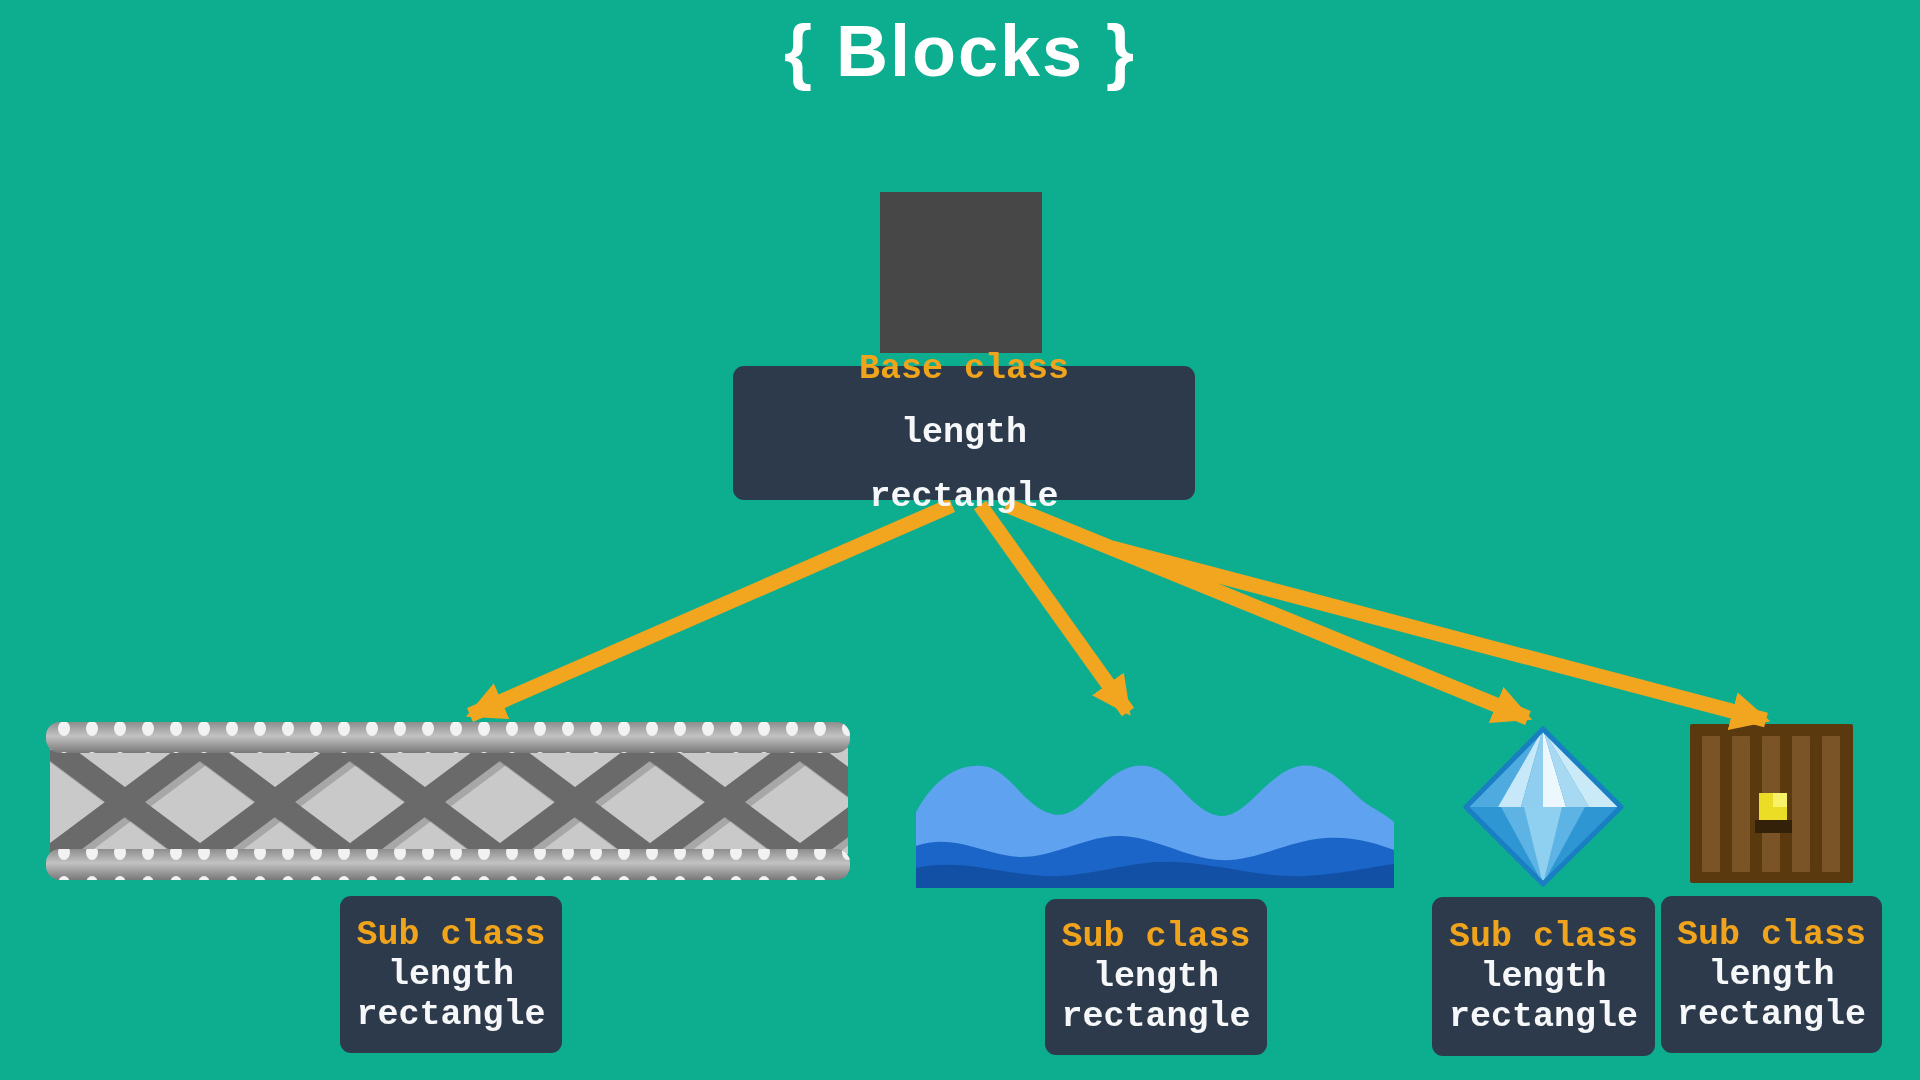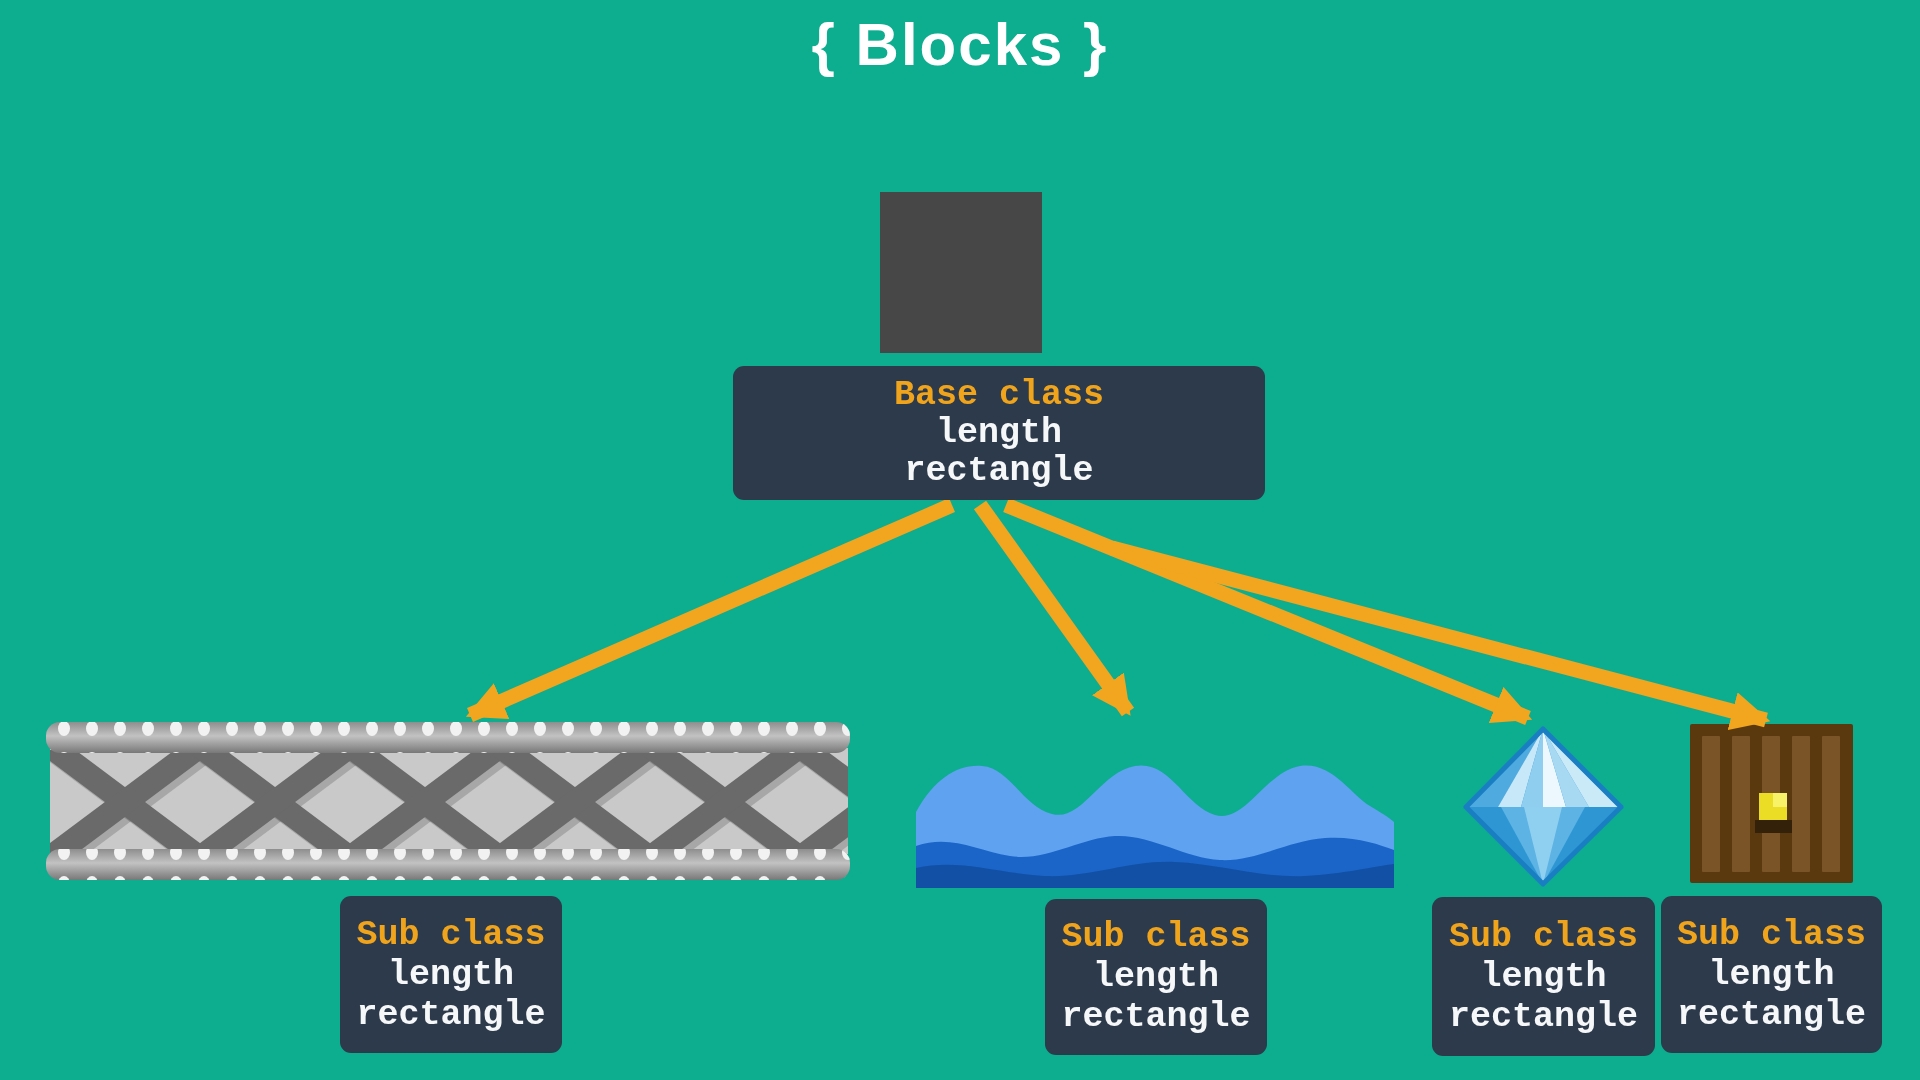--- a/index.html
+++ b/index.html
@@ -7,21 +7,21 @@
     position:relative;
     width:1920px;height:1080px;
     background:#0DAD90;
     overflow:hidden;
     font-family:"Liberation Sans",sans-serif;
   }
   .main-title{
     position:absolute;
     top:10px;left:0;width:1920px;
     text-align:center;
-    font-size:60px;
+    font-size:72px;
     font-weight:bold;
     color:#FFFFFF;
     letter-spacing:2px;
   }
   .scene{position:absolute;top:0;left:0;}
   .class-box{
     position:absolute;
     background:#2C3A4B;
     border-radius:11px;
     display:flex;
@@ -29,21 +29,21 @@
     justify-content:center;
     align-items:center;
     text-align:center;
     font-family:"Liberation Mono","DejaVu Sans Mono",monospace;
     font-weight:bold;
     font-size:35px;
     line-height:40px;
     color:#F6F7F8;
   }
   .class-box .cls-title{color:#F0A41C;}
-  .base-box{left:733px;top:366px;width:532px;height:134px;line-height:38px;}
+  .base-box{left:733px;top:366px;width:462px;height:134px;line-height:38px;gap:26px;}
   .sub-box-1{left:340px;top:896px;width:222px;height:157px;}
   .sub-box-2{left:1045px;top:899px;width:222px;height:156px;}
   .sub-box-3{left:1432px;top:897px;width:223px;height:159px;}
   .sub-box-4{left:1661px;top:896px;width:221px;height:157px;}
 </style>
 </head>
 <body>
 
 <div class="stage">
 

